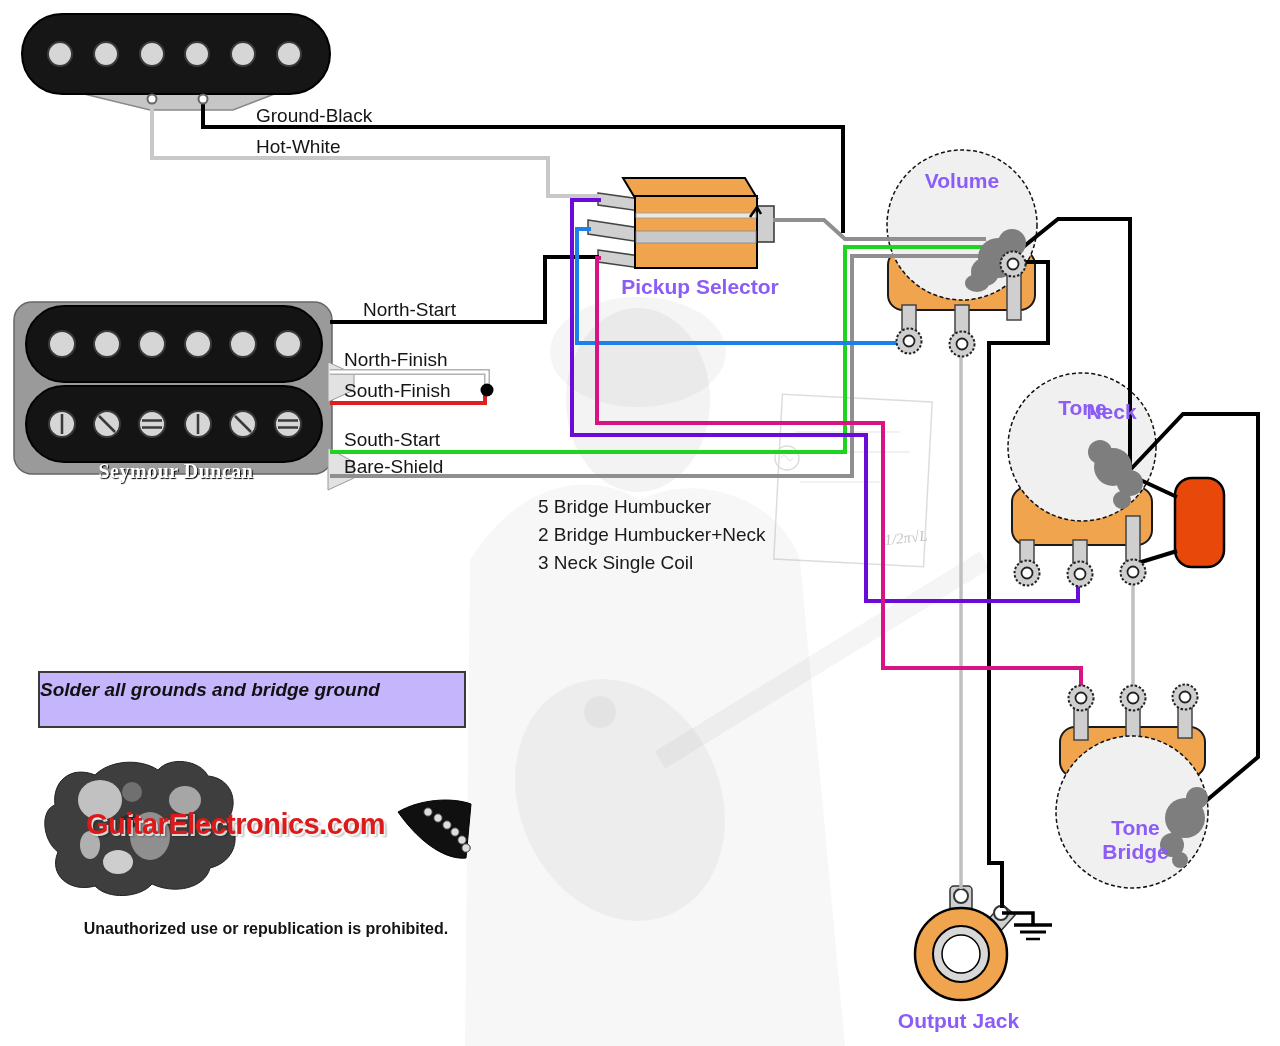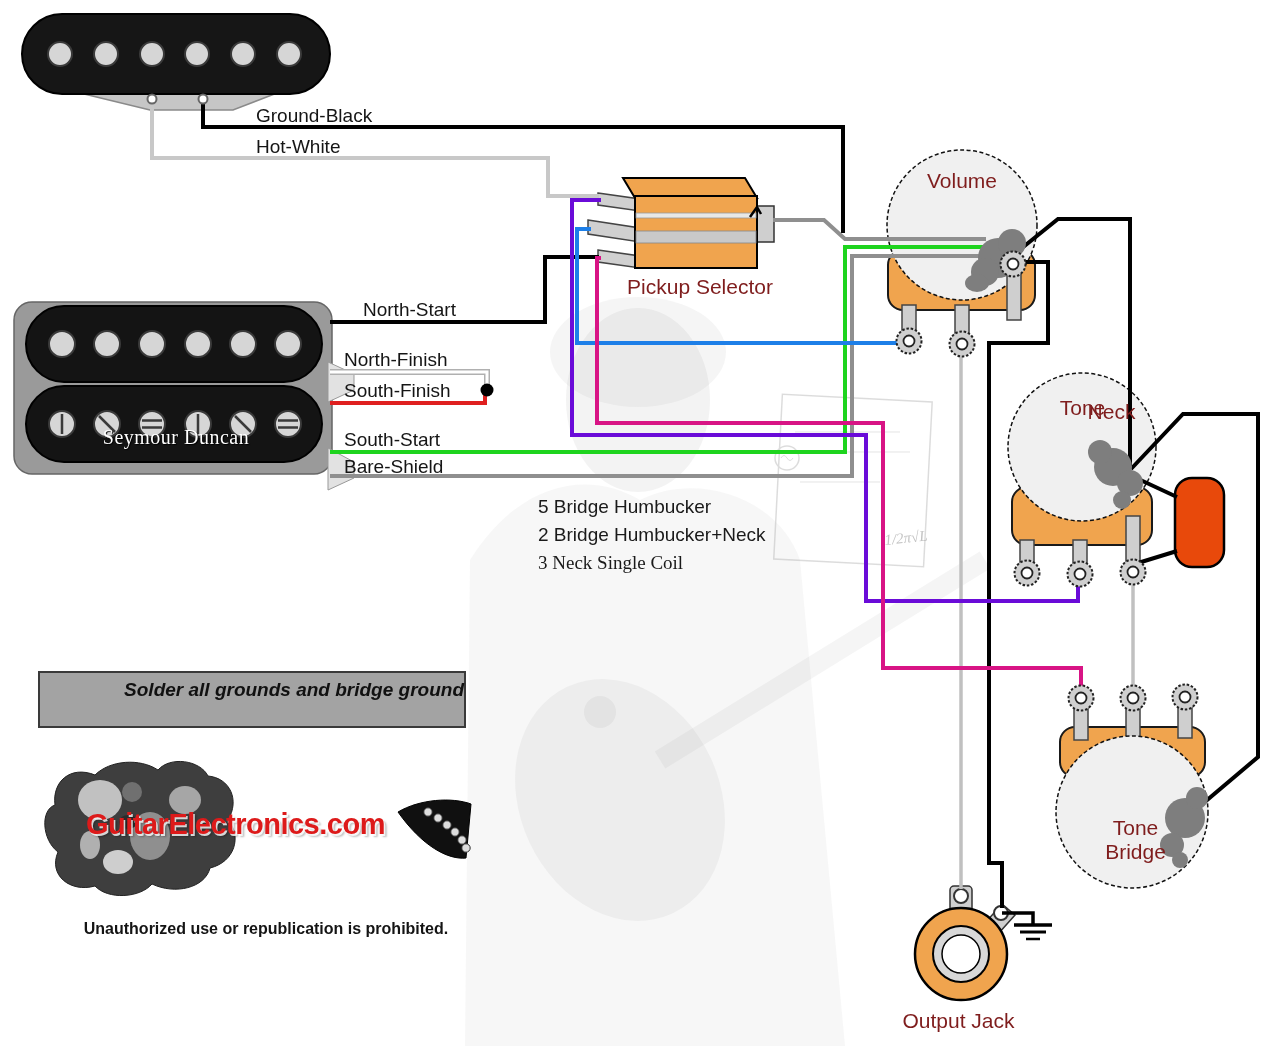--- a/index.html
+++ b/index.html
@@ -1,26 +1,26 @@
 <!DOCTYPE html>
 <html><head>
 <meta charset="utf-8">
 <style>
   html,body{margin:0;padding:0;background:#fff;}
   .stage{position:relative;width:1280px;height:1046px;background:#ffffff;overflow:hidden;
          font-family:"Liberation Sans", sans-serif;color:#111;}
   .stage svg{position:absolute;left:0;top:0;}
   .lbl{position:absolute;font-size:19px;line-height:21px;color:#151515;white-space:nowrap;}
-  .title{position:absolute;font-size:21px;font-weight:normal;color:#7f1d1d;text-align:center;white-space:nowrap;}
+  .title{position:absolute;font-size:21px;font-weight:bold;color:#8b5cf6;text-align:center;white-space:nowrap;}
   .poslist{position:absolute;font-size:19px;color:#1a1a1a;white-space:nowrap;}
   .notebox{position:absolute;left:38px;top:671px;width:428px;height:57px;border:2px solid #3a3a3a;
-           background:#a3a3a3;text-align:right;font-weight:bold;font-style:italic;font-size:19px;
+           background:#c4b5fd;text-align:left;font-weight:bold;font-style:italic;font-size:19px;
            line-height:24px;padding-top:5px;box-sizing:border-box;}
-  .brand{position:absolute;left:66px;top:426px;width:220px;text-align:center;
-         font-family:"Liberation Serif", serif;font-weight:normal;font-size:20px;letter-spacing:.5px;
+  .brand{position:absolute;left:66px;top:460px;width:220px;text-align:center;
+         font-family:"Liberation Serif", serif;font-weight:bold;font-size:20px;letter-spacing:.5px;
          color:#fff;text-shadow:1px 1px 1px #000;}
   .logotext{position:absolute;left:86px;top:808px;font-size:29px;font-weight:bold;
             color:#dd1a1a;letter-spacing:-0.5px;white-space:nowrap;
             text-shadow:1.5px 1.5px 0 rgba(255,255,255,.8), 3px 3px 2px rgba(0,0,0,.25);}
   .copyline{position:absolute;left:50px;width:432px;text-align:center;font-weight:bold;font-size:16px;color:#141414;white-space:nowrap;}
 </style>
 </head>
 <body>
 
 <div class="stage">
@@ -252,21 +252,21 @@
 <div class="title" style="left:590px;top:275px;width:220px;">Pickup Selector</div>
 <div class="title" style="left:887px;top:169px;width:150px;">Volume</div>
 <div class="title" style="left:1010px;top:396px;width:145px;">Tone</div>
 <div class="title" style="left:1010px;top:400px;width:145px;padding-left:29px;">Neck</div>
 <div class="title" style="left:1058px;top:816px;width:155px;">Tone</div>
 <div class="title" style="left:1058px;top:840px;width:155px;">Bridge</div>
 <div class="title" style="left:876px;top:1009px;width:165px;">Output Jack</div>
 
 <div class="poslist" style="left:538px;top:496px;">5 Bridge Humbucker</div>
 <div class="poslist" style="left:538px;top:524px;">2 Bridge Humbucker+Neck</div>
-<div class="poslist" style="left:538px;top:552px;font-family:Liberation Serif, serif;">3 Neck Single Coil</div>
+<div class="poslist" style="left:538px;top:552px;">3 Neck Single Coil</div>
 
 <div class="notebox">
   <div>Solder all grounds and bridge ground</div>
 </div>
 
 <div class="logotext">GuitarElectronics.com</div>
 <div class="copyline" style="top:920px;">Unauthorized use or republication is prohibited.</div>
 
 </div>
 

